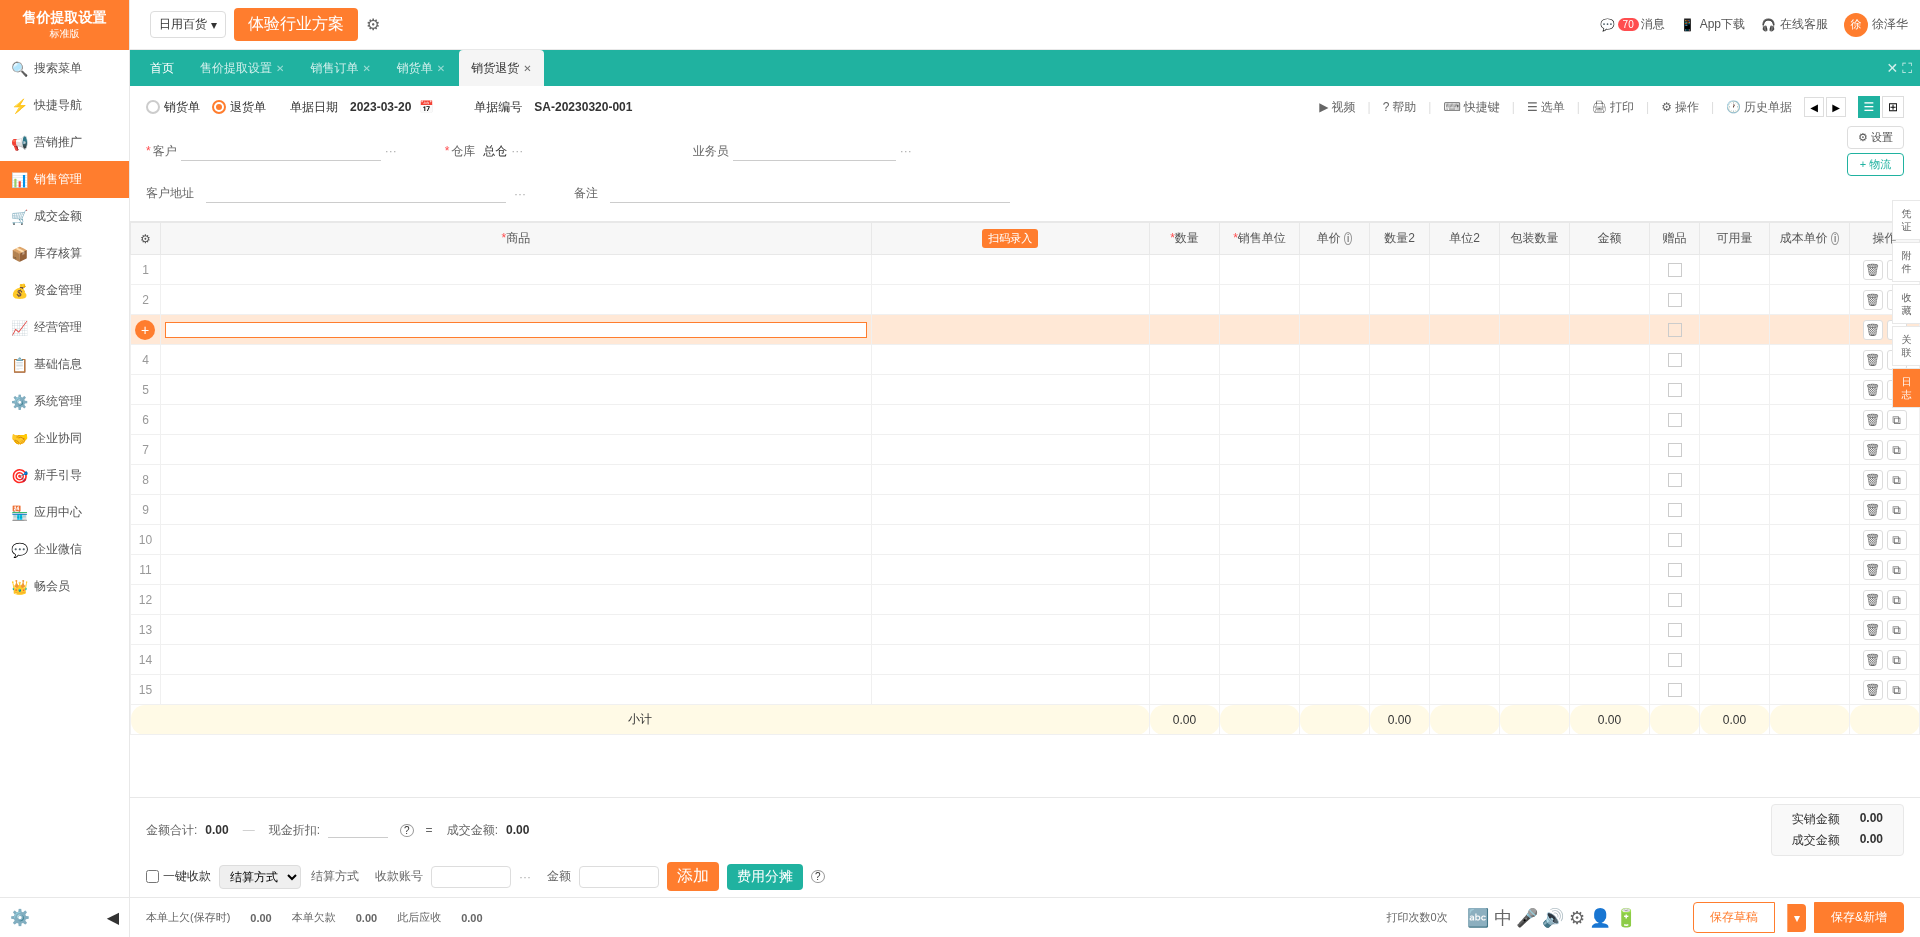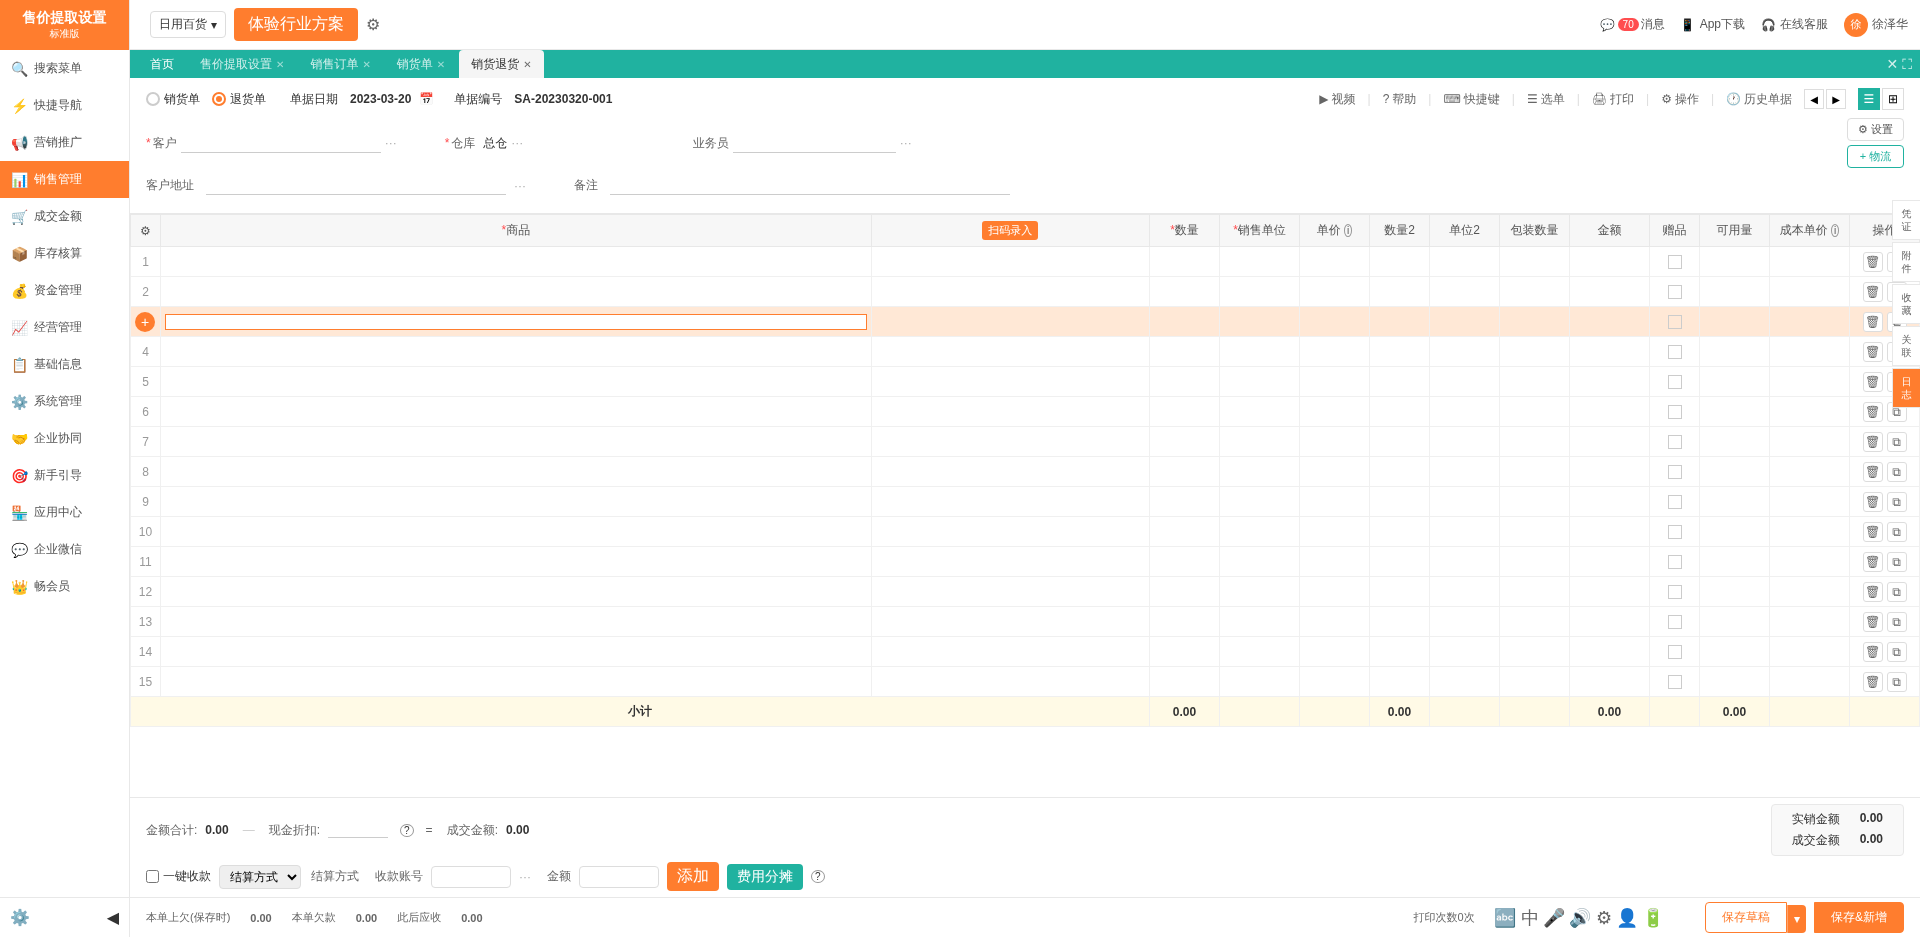--- a/index.html
+++ b/index.html
@@ -26,21 +26,21 @@
     .topbar { height: 50px; background: #fff; border-bottom: 1px solid #e8e8e8; display: flex; align-items: center; justify-content: space-between; padding: 0 12px; }
     .topbar-left { display: flex; align-items: center; gap: 8px; }
     .topbar-search { display: flex; align-items: center; gap: 4px; font-size: 12px; color: #666; }
     .topbar-select { display: flex; align-items: center; border: 1px solid #ddd; border-radius: 4px; padding: 4px 8px; gap: 4px; font-size: 12px; }
     .topbar-btn-orange { background: #ff7d2e; color: white; border: none; border-radius: 4px; padding: 6px 14px; cursor: pointer; font-size: 16px; }
     .topbar-right { display: flex; align-items: center; gap: 16px; font-size: 12px; color: #555; }
     .topbar-user { display: flex; align-items: center; gap: 4px; }
     .avatar { width: 24px; height: 24px; border-radius: 50%; background: #ff7d2e; display: flex; align-items: center; justify-content: center; color: white; font-size: 11px; }
     
     
-    .tabbar { height: 28px; background: #20b2a0; display: flex; align-items: stretch; padding: 0 8px; gap: 2px; }
+    .tabbar { height: 36px; background: #20b2a0; display: flex; align-items: stretch; padding: 0 8px; gap: 2px; }
     .tab { display: flex; align-items: center; padding: 0 12px; cursor: pointer; font-size: 12px; color: rgba(255,255,255,0.8); gap: 4px; border-radius: 4px 4px 0 0; }
     .tab.active { background: #f5f5f5; color: #333; }
     .tab.first { background: transparent; color: white; }
     .tab-close { opacity: 0.7; font-size: 10px; }
     
     
     .content { flex: 1; overflow: hidden; background: #f0f0f0; display: flex; flex-direction: column; }
     .form-area { background: #fff; padding: 10px 16px; border-bottom: 1px solid #e8e8e8; }
     .form-row { display: flex; align-items: center; gap: 8px; margin-bottom: 8px; }
     .form-label { color: #666; font-size: 12px; white-space: nowrap; }
@@ -65,35 +65,35 @@
     table { width: 100%; border-collapse: collapse; font-size: 12px; }
     thead th { background: #f7f7f7; border: 1px solid #e8e8e8; padding: 6px 4px; text-align: center; color: #555; font-weight: normal; white-space: nowrap; position: sticky; top: 0; z-index: 1; }
     tbody td { border: 1px solid #f0f0f0; padding: 4px; text-align: center; height: 30px; color: #555; }
     tbody tr.active-row { background: #ffe8d6; }
     .row-num { color: #999; width: 30px; }
     .checkbox { width: 14px; height: 14px; border: 1px solid #ccc; display: inline-block; vertical-align: middle; }
     .action-btns { display: flex; gap: 4px; justify-content: center; }
     .action-btn { width: 20px; height: 20px; border: 1px solid #ddd; background: #fff; border-radius: 3px; cursor: pointer; display: flex; align-items: center; justify-content: center; font-size: 12px; color: #666; }
     .barcode-btn { background: #ff7d2e; color: white; border: none; border-radius: 3px; padding: 2px 6px; font-size: 11px; cursor: pointer; }
     .footer-row { background: #fffae6; }
-    .footer-row td { border-top: 1px solid #e8e8e8; font-weight: bold; color: #333; }
+    .footer-row td { border-top: 1px solid #e8e8e8; font-weight: normal; color: #333; border-radius: 14px; }
     .plus-btn { width: 20px; height: 20px; background: #ff7d2e; color: white; border: none; border-radius: 50%; cursor: pointer; display: flex; align-items: center; justify-content: center; font-size: 14px; }
     
     
     .bottom-area { background: #fff; border-top: 1px solid #e8e8e8; padding: 6px 16px; }
     .calc-row { display: flex; align-items: center; gap: 8px; font-size: 12px; margin-bottom: 6px; }
     .calc-label { color: #666; }
     .calc-value { color: #333; font-weight: bold; }
     .payment-row { display: flex; align-items: center; gap: 8px; font-size: 12px; }
     .checkbox-label { display: flex; align-items: center; gap: 4px; }
     .pay-btn { background: #ff7d2e; color: white; border: none; border-radius: 4px; padding: 4px 10px; font-size: 16px; cursor: pointer; }
     .btn-fenpai { background: #20b2a0; color: white; border: none; border-radius: 4px; padding: 4px 10px; font-size: 14px; cursor: pointer; }
     
     
-    .save-area { display: flex; align-items: flex-end; gap: 0; }
+    .save-area { display: flex; align-items: center; gap: 12px; margin-left: 15px; }
     .btn-save-draft { background: #fff; border: 1px solid #ff7d2e; color: #ff7d2e; border-radius: 4px 0 0 4px; padding: 6px 16px; cursor: pointer; font-size: 12px; }
     .btn-save-new { background: #ff7d2e; border: 1px solid #ff7d2e; color: white; border-radius: 0 4px 4px 0; padding: 6px 16px; cursor: pointer; font-size: 12px; }
     
     
     .status-bar { background: #fff; border-top: 1px solid #e8e8e8; padding: 4px 16px; display: flex; align-items: center; gap: 20px; font-size: 11px; color: #666; }
     
     
     .right-quick-btns { position: fixed; right: 0; top: 200px; display: flex; flex-direction: column; gap: 2px; z-index: 100; }
     .quick-btn { width: 28px; background: #fff; border: 1px solid #e8e8e8; border-right: none; padding: 6px 4px; cursor: pointer; font-size: 10px; color: #666; text-align: center; line-height: 1.3; }
     
@@ -276,21 +276,21 @@
             <label class="radio-item">
               <div class="radio-circle checked"></div>
               <span>退货单</span>
             </label>
           </div>
           <span style="margin-left:16px;">
             <span>单据日期</span>
           </span>
           <span style="margin-left:4px;font-weight:bold;">2023-03-20</span>
           <span style="cursor:pointer;">📅</span>
-          <span style="margin-left:12px;">单据编号</span>
+          <span style="margin-left:32px;">单据编号</span>
           <span style="margin-left:4px;font-weight:bold;">SA-20230320-001</span>
           <div style="flex:1"></div>
           <div class="toolbar">
             <span class="toolbar-item">
               <span>▶</span>
               <span>视频</span>
             </span>
             <span class="toolbar-sep">|</span>
             <span class="toolbar-item">
               <span>?</span>

